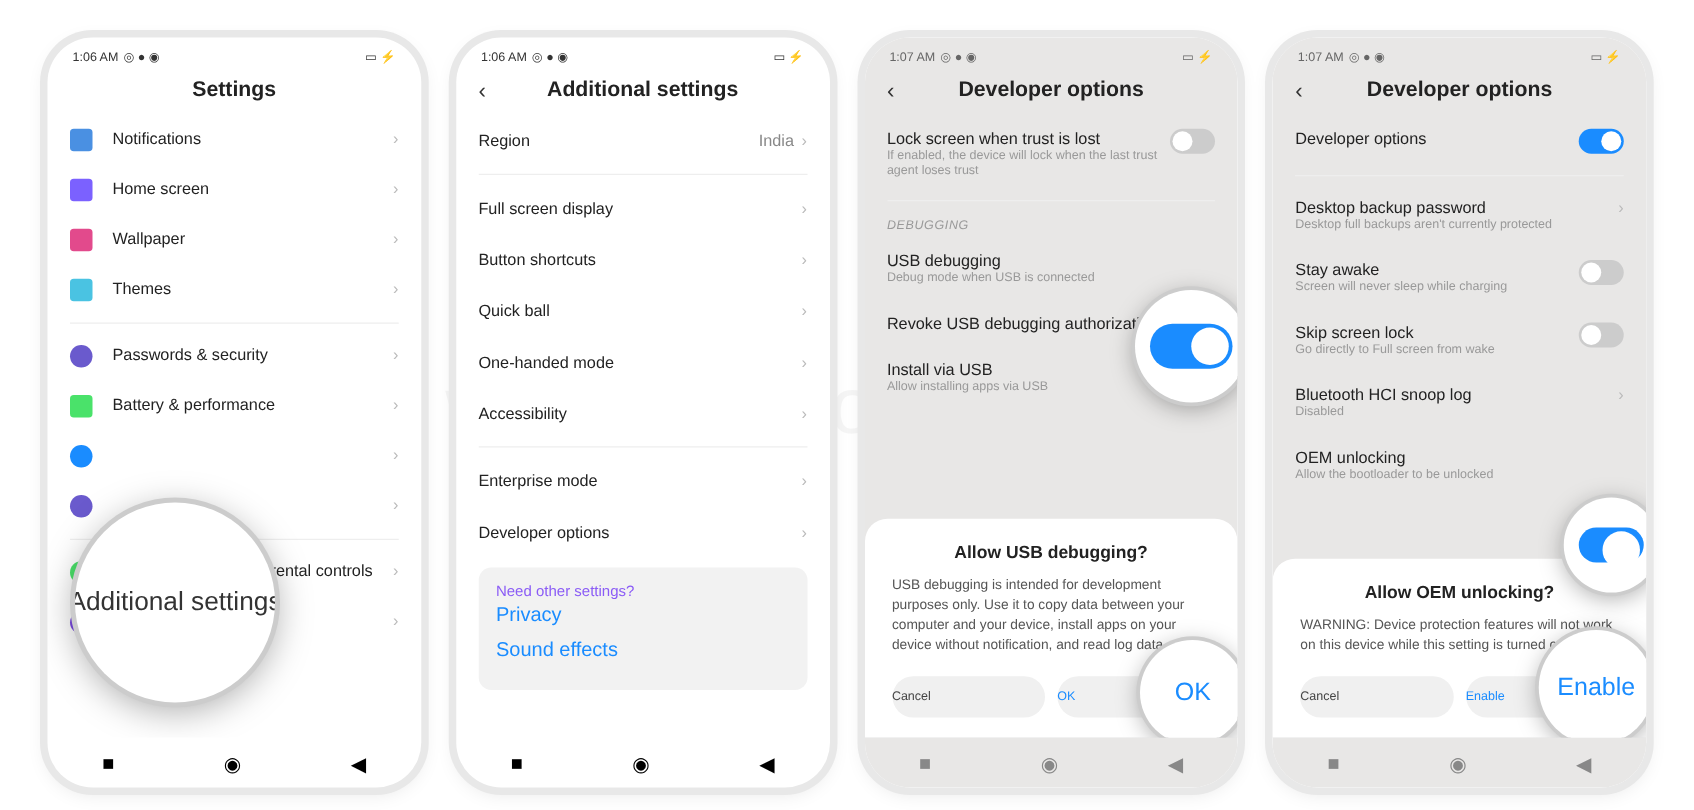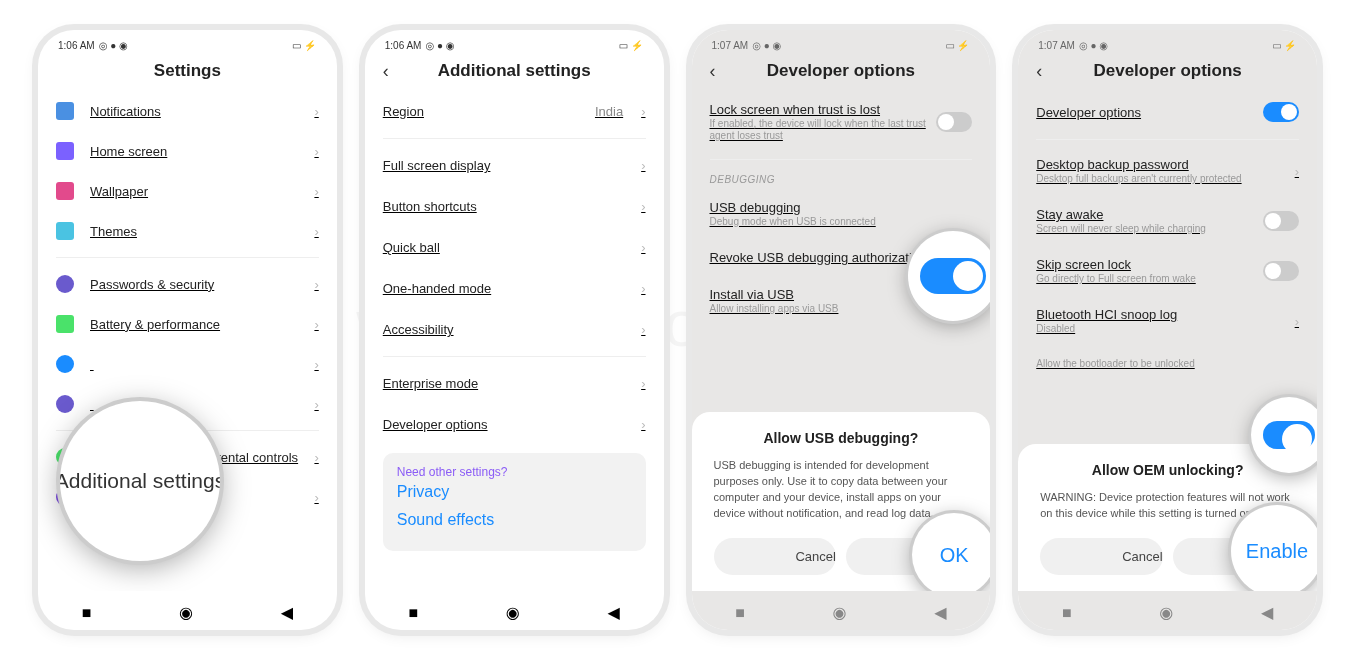--- a/index.html
+++ b/index.html
@@ -9,42 +9,42 @@
   .phone { width: 348px; height: 600px; background: #fff; border-radius: 36px; box-shadow: 0 0 0 6px #e8e8e8, 0 4px 16px rgba(0,0,0,0.1); position: relative; overflow: hidden; display: flex; flex-direction: column; }
   .phone.dimmed .phone-body { background: #e8e7e6; }
   .status-bar { display: flex; justify-content: space-between; align-items: center; padding: 10px 20px 4px; font-size: 10px; color: #333; }
   .status-left { display: flex; align-items: center; gap: 4px; }
   .status-right { display: flex; align-items: center; gap: 4px; }
   .status-icon { display:inline-block; }
   .header { display: flex; align-items: center; padding: 6px 18px 10px; position: relative; }
   .back { position: absolute; left: 18px; font-size: 18px; color: #333; }
   .title { flex: 1; text-align: center; font-size: 17px; font-weight: 600; color: #222; }
   .phone-body { flex: 1; overflow: hidden; padding: 0 18px; position: relative; }
-  .row { display: flex; align-items: center; padding: 11px 0; position: relative; text-decoration: underline; }
-  .row.tall { padding: 13px 0; gap: 12px; }
+  .row { display: flex; align-items: flex-start; padding: 11px 0; position: relative; }
+  .row.tall { padding: 13px 0; }
   .icon-box { width: 18px; height: 18px; margin-right: 16px; border-radius: 3px; flex-shrink:0;}
   .row-text { flex: 1; display: flex; flex-direction: column; }
   .row-label { font-size: 13px; color: #222; }
   .row-sub { font-size: 10px; color: #999; margin-top: 1px; line-height: 1.2; }
   .row-value { font-size: 13px; color: #888; margin-right: 6px; }
   .chev { color: #bbb; font-size: 13px; }
   .divider { height: 1px; background: #eee; margin: 6px 0; }
   .section-label { font-size: 10px; color: #999; text-transform: uppercase; margin: 14px 0 4px; letter-spacing: 0.5px; font-style: italic; }
   .toggle { width: 36px; height: 20px; border-radius: 10px; background: #ccc; position: relative; flex-shrink:0;}
   .toggle.on { background: #1a8cff; }
   .toggle::after { content: ''; position: absolute; width: 16px; height: 16px; background: #fff; border-radius: 50%; top: 2px; left: 2px; }
   .toggle.on::after { left: auto; right: 2px; }
   .need-box { background: #f2f2f2; border-radius: 10px; padding: 12px 14px; margin-top: 8px; }
   .need-title { font-size: 12px; color: #8b5cf6; margin-bottom: 4px; }
   .need-link { font-size: 16px; color: #1a8cff; display: block; margin-bottom: 10px; }
   .sheet { position: absolute; bottom: 0; left: 0; right: 0; background: #fff; border-radius: 18px 18px 0 0; padding: 18px 22px 16px; }
   .sheet-title { font-size: 14px; font-weight: 600; text-align: center; margin-bottom: 12px; color: #222;}
   .sheet-body { font-size: 11px; color: #555; line-height: 1.45; margin-bottom: 16px; }
   .sheet-buttons { display: flex; gap: 10px; }
-  .sheet-btn { flex: 1; padding: 11px 0; border-radius: 20px; background: #f0f0f0; text-align: right; font-size: 13px; color: #444; }
+  .sheet-btn { flex: 1; padding: 11px 0; border-radius: 20px; background: #f0f0f0; text-align: left; font-size: 10px; color: #444; }
   .sheet-btn.primary { color: #1a8cff; font-weight:500;}
   .navbar { display: flex; justify-content: space-around; align-items: center; padding: 12px 0 8px; }
   .magnify { position: absolute; width: 160px; height: 160px; border-radius: 50%; background: #fff; box-shadow: 0 0 0 4px #ccc, 0 6px 30px rgba(0,0,0,0.35); display: flex; align-items: center; justify-content: center; overflow: hidden; z-index: 10; }
   .magnify-text { font-size: 21px; color: #333; white-space: nowrap; }
   .magnify-toggle { width: 66px; height: 36px; background: #1a8cff; border-radius: 18px; position: relative; }
   .magnify-toggle::after { content:''; position:absolute; width:30px; height:30px; background:#fff; border-radius:50%; top:3px; right:3px;}
   .magnify.small { width: 90px; height: 90px; box-shadow: 0 0 0 3px #ccc, 0 4px 20px rgba(0,0,0,0.35);}
   .magnify-ok { font-size: 20px; color: #1a8cff; font-weight:500;}
   .magnify-en { font-size: 20px; color: #1a8cff; font-weight:500;}
 </style>
@@ -343,20 +343,21 @@
         </div>
       <div class="row">
           <div class="row-text">
             <span class="row-label">Bluetooth HCI snoop log</span>
             <span class="row-sub">Disabled</span>
           </div>
           <span class="chev">›</span>
         </div>
       <div class="row">
           <div class="row-text">
+            <span class="row-label">OEM unlocking</span>
             <span class="row-sub">Allow the bootloader to be unlocked</span>
           </div>
         </div>
 
       <div class="magnify small" style="top:306px; right:-10px; width:76px; height:76px;">
         <div class="magnify-toggle" style="width:52px;height:28px;border-radius:14px;"></div>
       </div>
 
       <div class="sheet">
         <div class="sheet-title">Allow OEM unlocking?</div>

